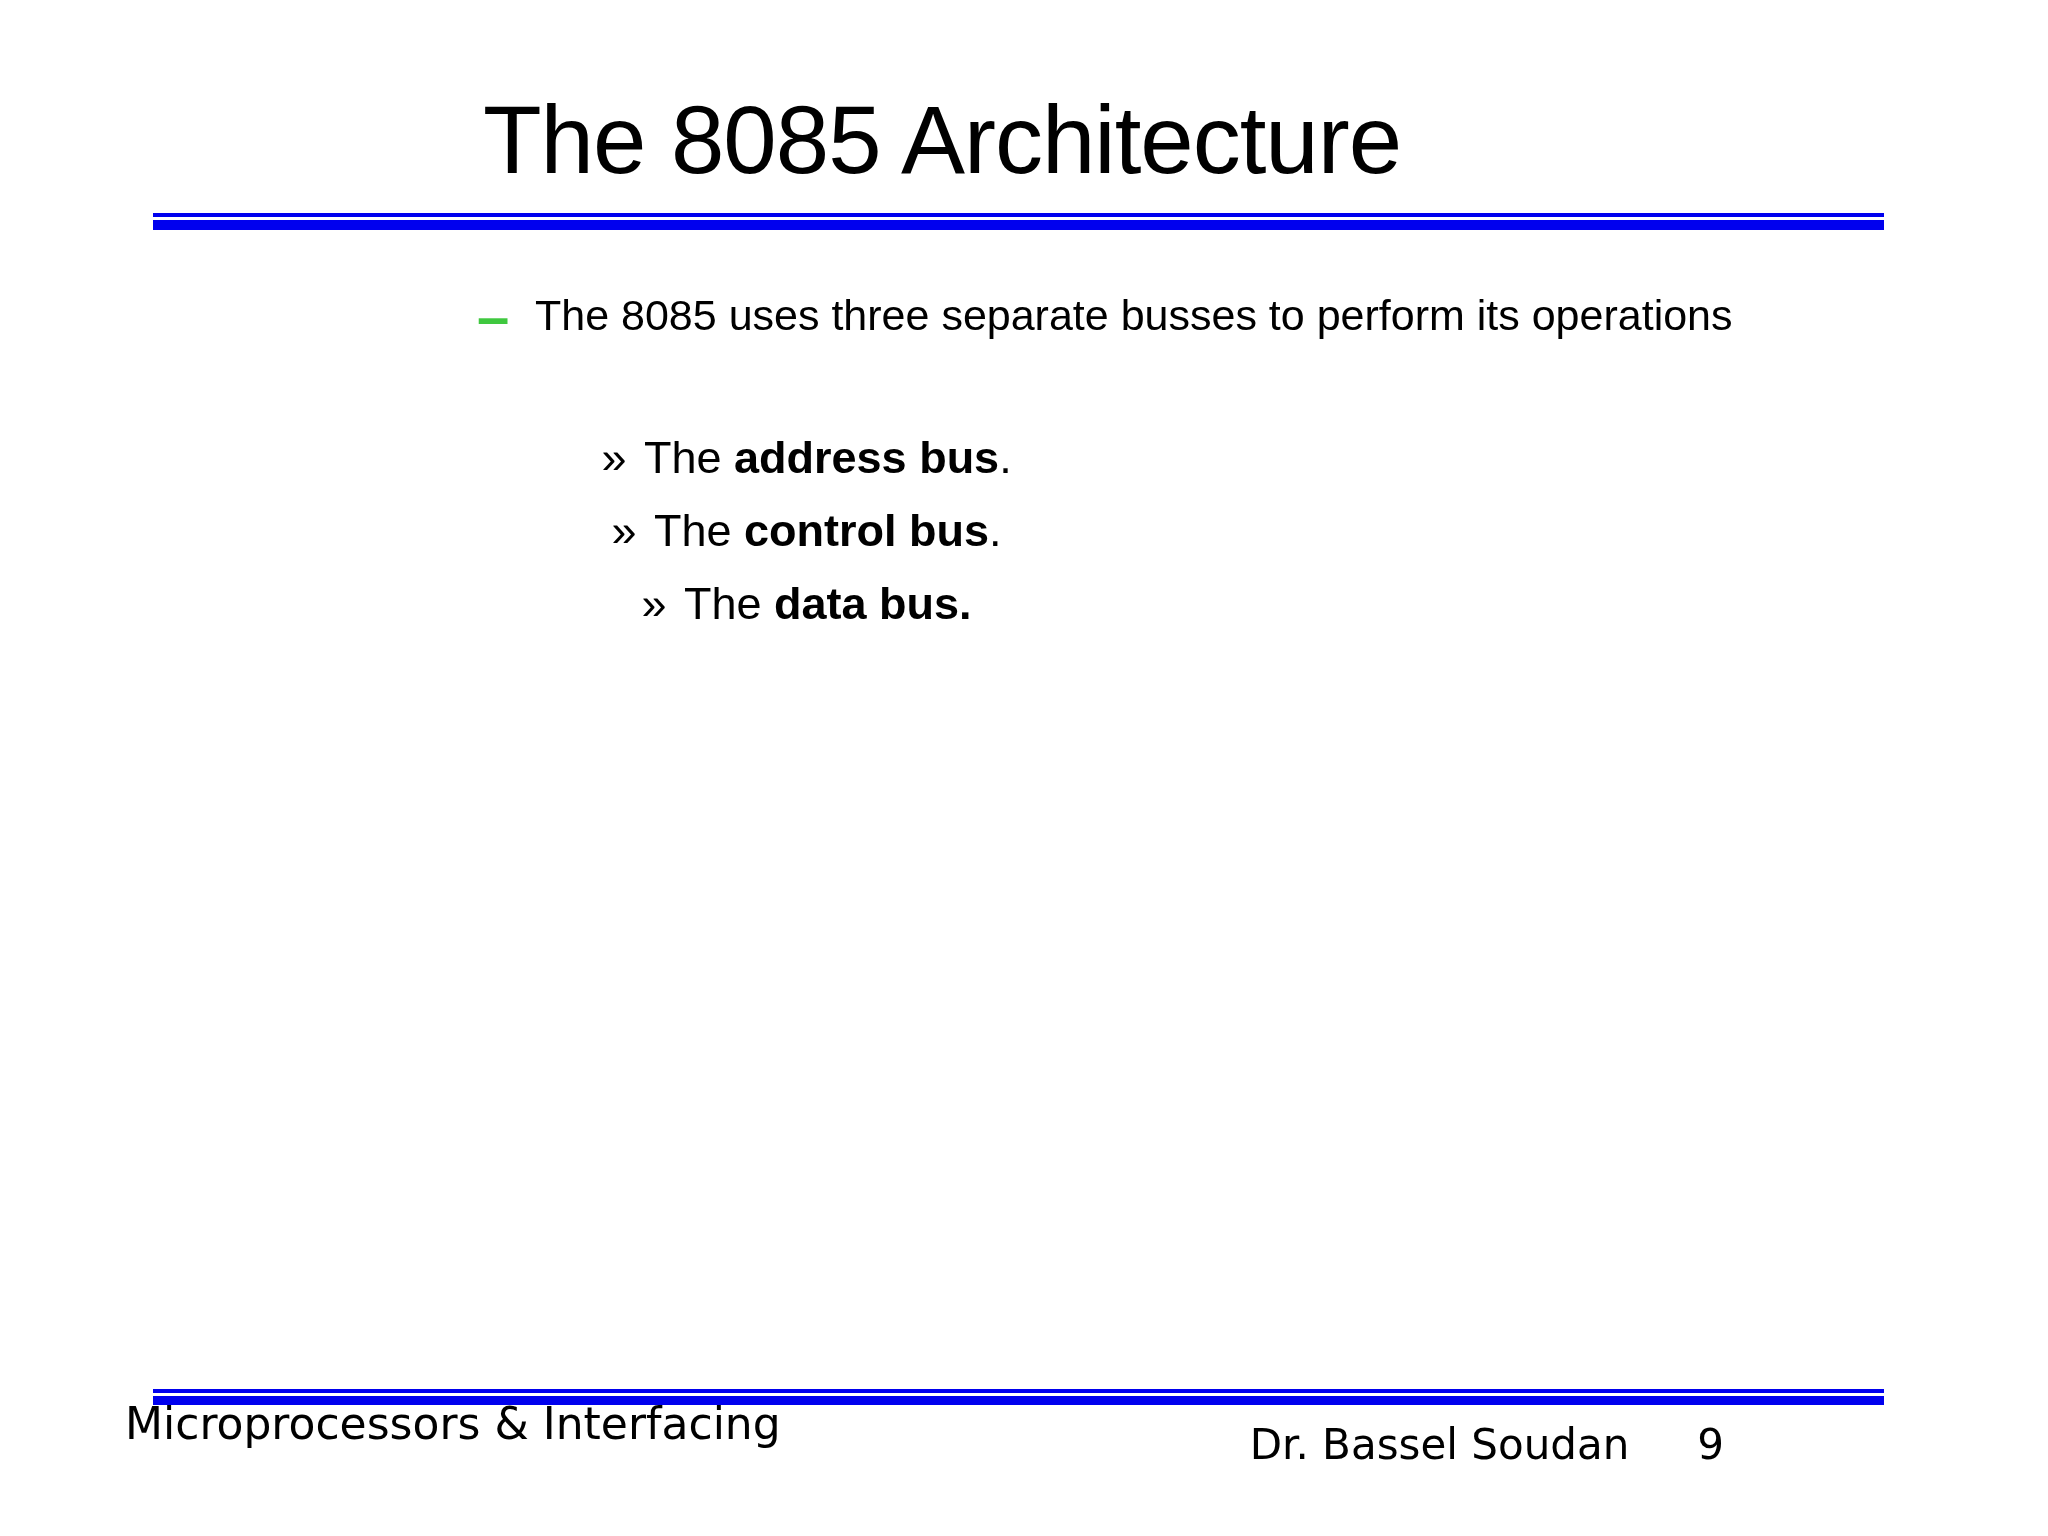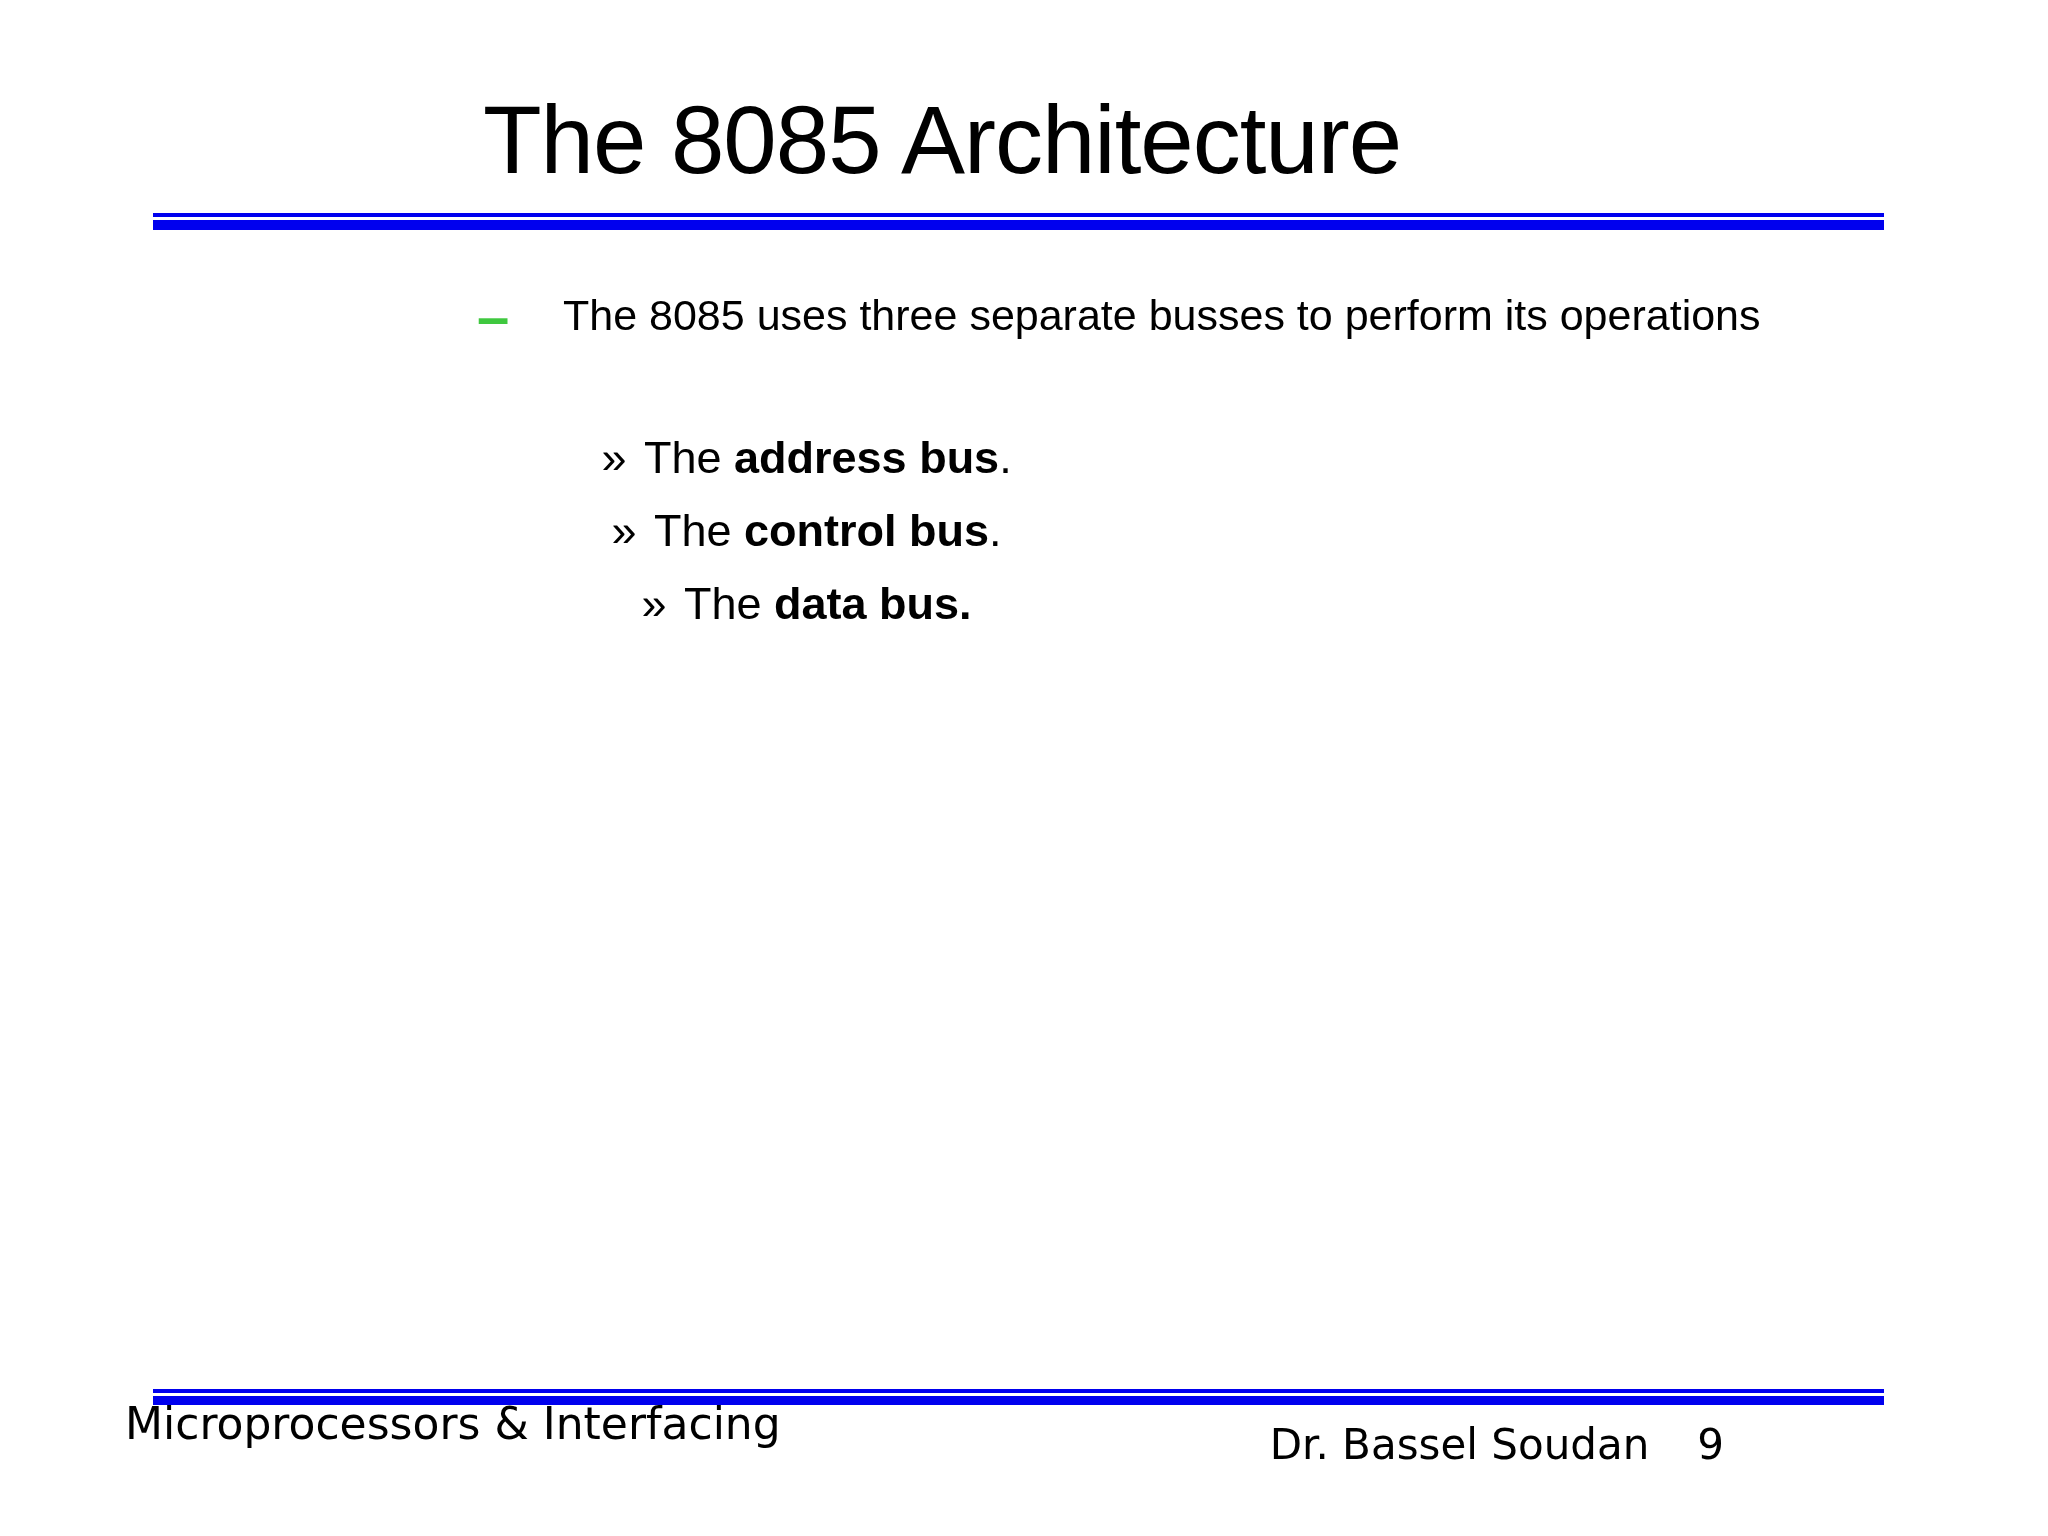--- a/index.html
+++ b/index.html
@@ -58,21 +58,20 @@
     color: var(--dash-green);
   }
   .bullet-text {
     position: absolute;
     left: 535px;
     top: 284px;
     width: 1220px;
     font-size: 43px;
     line-height: 62px;
     color: var(--text-color);
-    margin-left: 28px;
   }
 
   
   .sublist {
     position: absolute;
     left: 584px;
     top: 432px;
   }
   .subitem {
     line-height: 52px;
@@ -96,21 +95,21 @@
     font-family: "DejaVu Sans", sans-serif;
     font-size: 44px;
     line-height: 1;
     color: var(--text-color);
   }
   .footer-right {
     position: absolute;
     right: 160px;
     top: 1424px;
     display: flex;
-    gap: 48px;
+    gap: 68px;
     font-family: "DejaVu Sans", sans-serif;
     font-size: 42px;
     line-height: 1;
     color: var(--text-color);
   }
 </style>
 </head>
 <body>
 
 <div class="slide">

